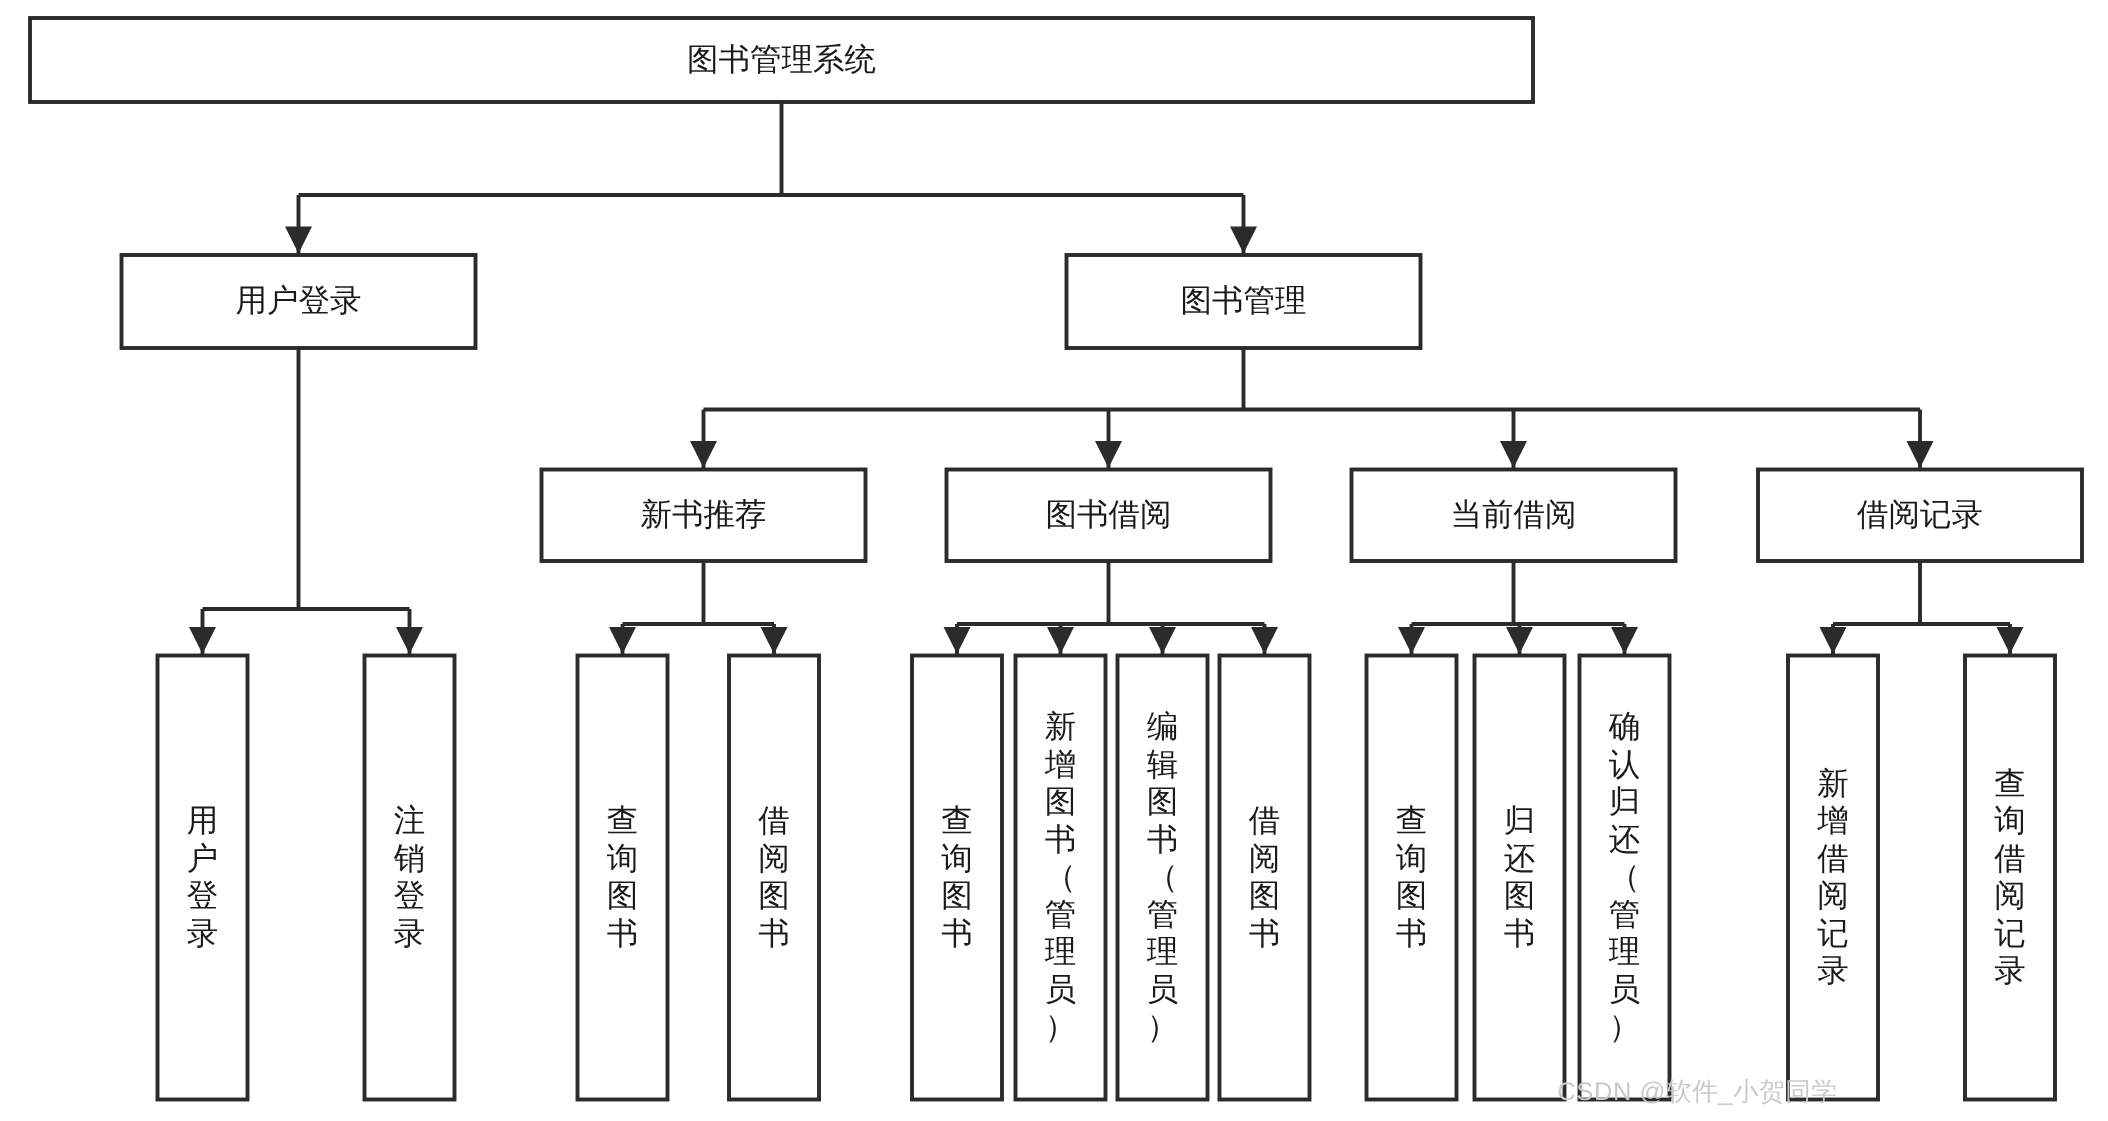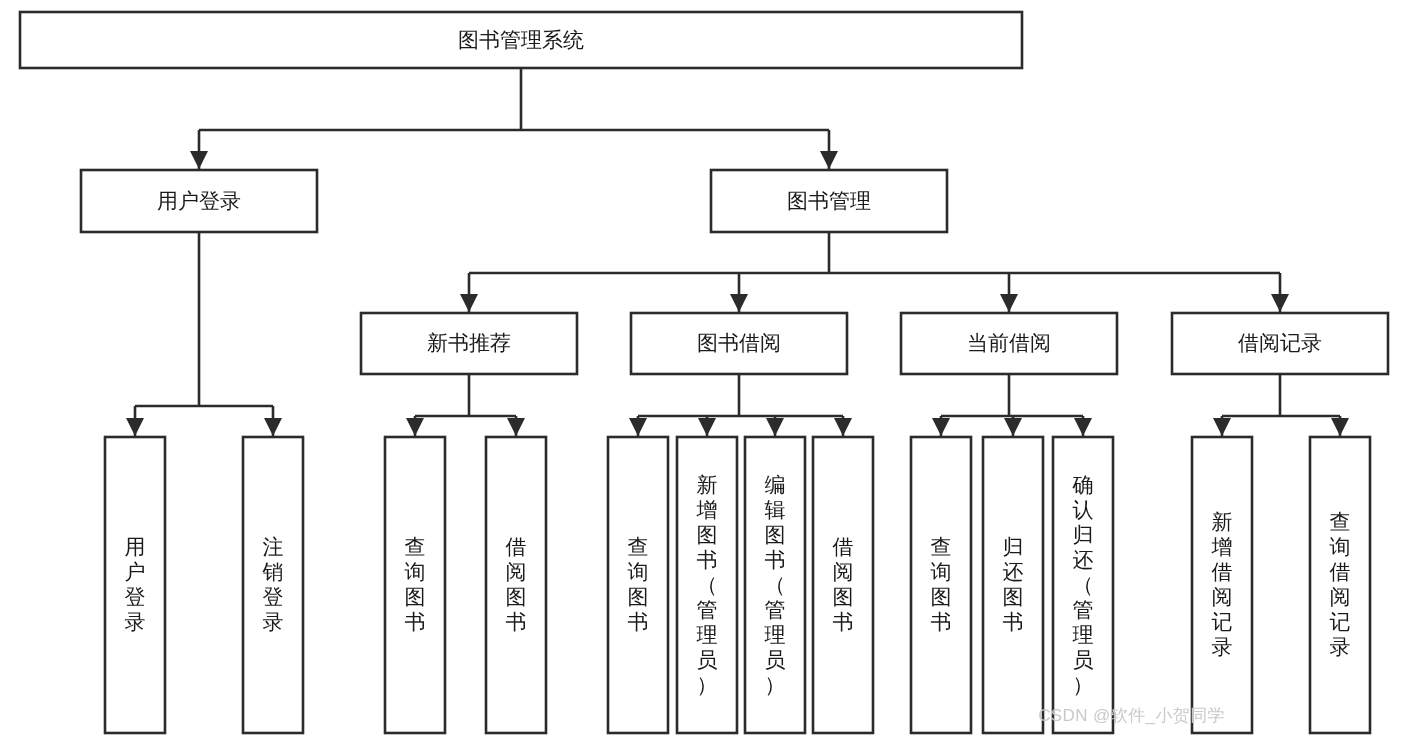--- a/index.html
+++ b/index.html
@@ -50,21 +50,21 @@
   }
   .node-label-v {
     font-family: "Liberation Sans", "DejaVu Sans", sans-serif;
     font-size: 21px;
     fill: #1a1a1a;
     text-anchor: middle;
   }
   .watermark {
     position: absolute;
     right: 12px;
-    bottom: 20px;
+    bottom: 8px;
     font-family: "Liberation Sans", "DejaVu Sans", sans-serif;
     font-size: 17px;
     color: #c9c9c9;
     letter-spacing: 0.4px;
     white-space: nowrap;
     user-select: none;
   }
 </style>
 </head>
 <body>

